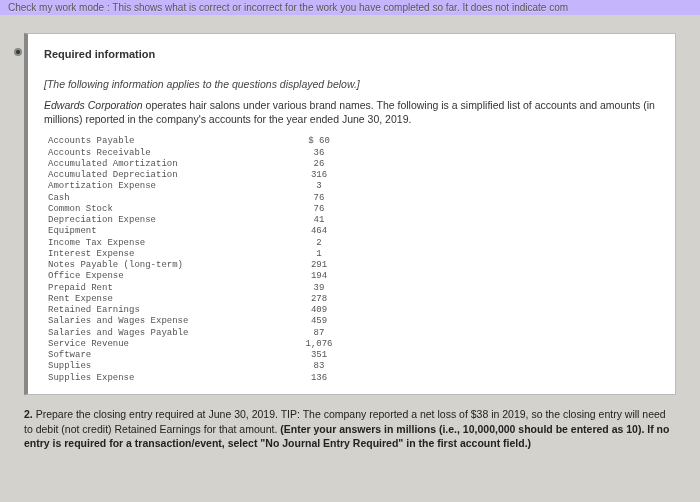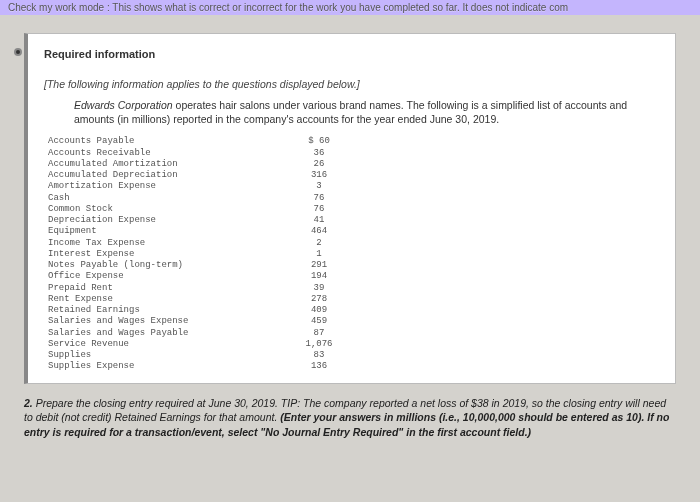--- a/index.html
+++ b/index.html
@@ -45,21 +45,20 @@
     .italic-note {
       font-style: italic;
       font-size: 10.5px;
       margin-bottom: 8px;
       color: #444;
     }
     .scenario {
       font-size: 10.5px;
       line-height: 1.35;
       margin-bottom: 10px;
-      margin-left: 30px;
     }
     .scenario .co { font-style: italic; }
     .accounts-table {
       font-family: "Courier New", monospace;
       font-size: 9px;
       color: #555;
       line-height: 1.25;
       margin-left: 4px;
     }
     .accounts-table .row {
@@ -71,21 +70,20 @@
     }
     .accounts-table .val {
       width: 50px;
       text-align: center;
     }
     .question-block {
       margin: 12px 24px 0 24px;
       font-size: 10.5px;
       line-height: 1.4;
       color: #222;
-      font-style: italic;
     }
     .question-block .bold { font-weight: bold; }
   </style>
 </head>
 <body>
 
 <div class="top-bar">
   <span>Check my work mode : This shows what is correct or incorrect for the work you have completed so far. It does not indicate com</span>
 </div>
 
@@ -168,20 +166,24 @@
       </div>
       <div class="row">
         <div class="name">Salaries and Wages Payable</div>
         <div class="val">87</div>
       </div>
       <div class="row">
         <div class="name">Service Revenue</div>
         <div class="val">1,076</div>
       </div>
       <div class="row">
+        <div class="name">Software</div>
+        <div class="val">351</div>
+      </div>
+      <div class="row">
         <div class="name">Supplies</div>
         <div class="val">83</div>
       </div>
       <div class="row">
         <div class="name">Supplies Expense</div>
         <div class="val">136</div>
       </div>
     </div>
 </div>
 

